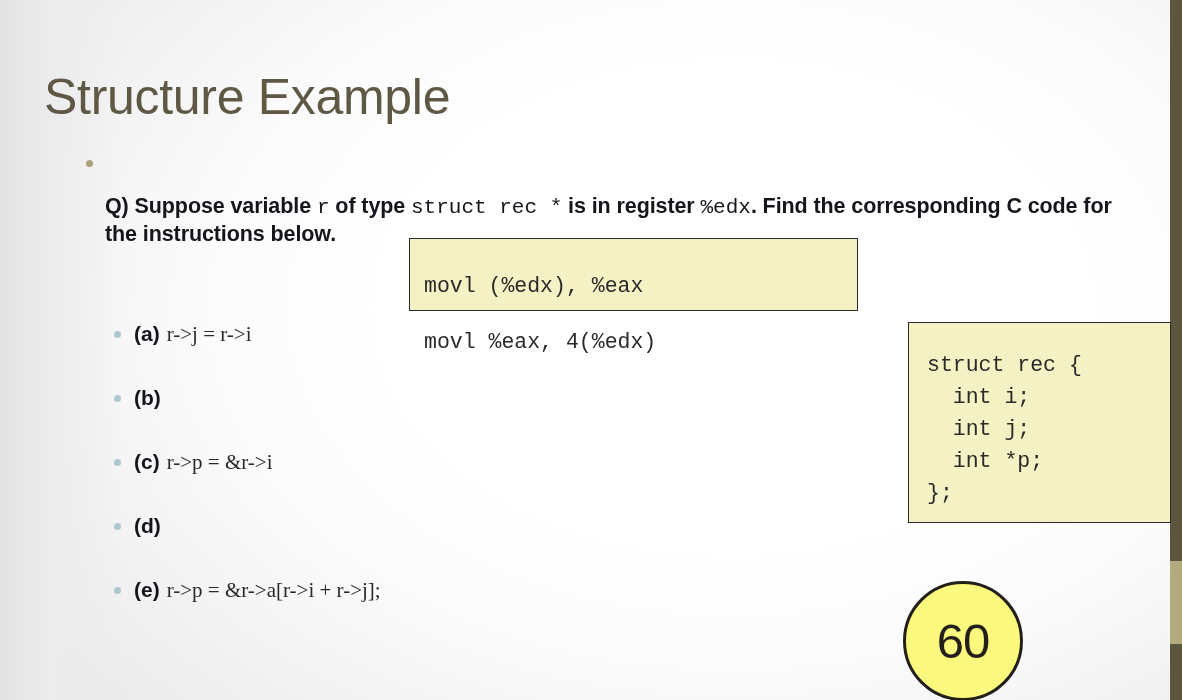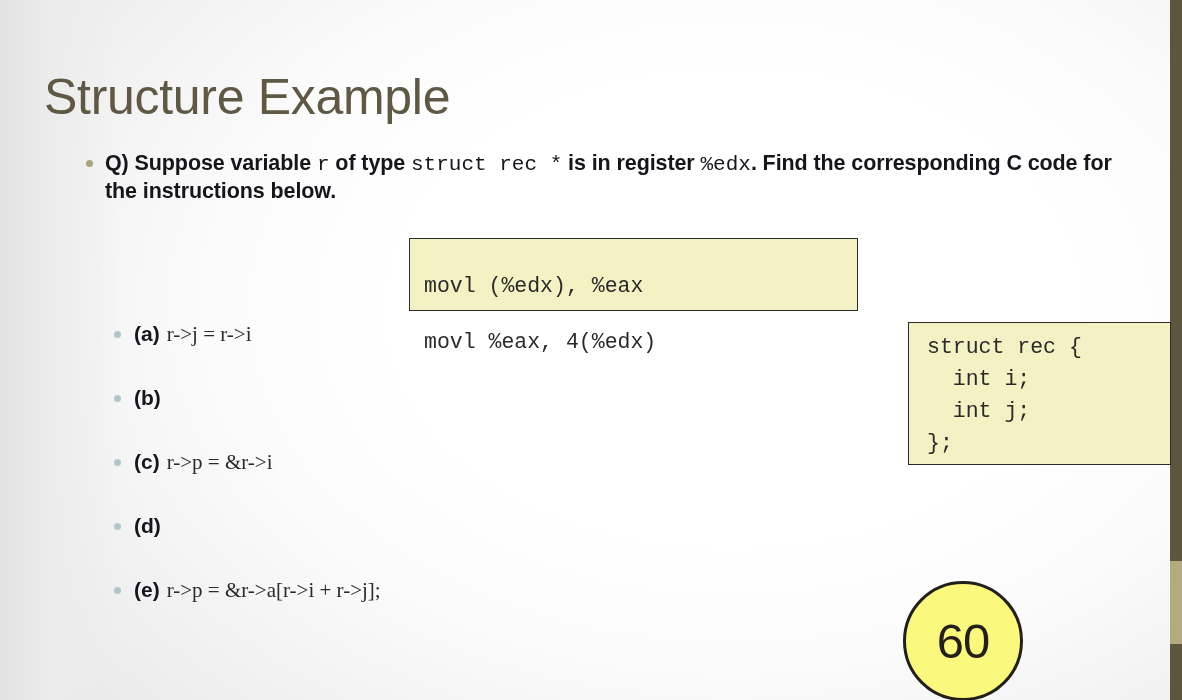--- a/index.html
+++ b/index.html
@@ -89,20 +89,21 @@
     margin-top: 9px;
     margin-right: 13px;
     flex: 0 0 auto;
   }
   #question-text {
     font-size: 21.5px;
     font-weight: bold;
     color: #14161c;
     line-height: 1.30;
     letter-spacing: -0.1px;
+    margin-top: 43px;
   }
   .mono {
     font-family: "Liberation Mono", "DejaVu Sans Mono", monospace;
     font-weight: normal;
     font-size: 21px;
     letter-spacing: 0px;
   }
 
   
   #movl-box {
@@ -124,25 +125,25 @@
     white-space: pre;
     margin-top: 27px;
   }
 
   
   #struct-box {
     position: absolute;
     left: 908px;
     top: 322px;
     width: 263px;
-    height: 143px;
+    height: 201px;
     background: #f4f1c4;
     border: 1.6px solid #2b2b2b;
     box-sizing: border-box;
-    padding: 8px 0 0 18px;
+    padding: 26px 0 0 18px;
   }
   .struct-line {
     font-family: "Liberation Mono", "DejaVu Sans Mono", monospace;
     font-size: 21.5px;
     color: #2a2a28;
     line-height: 32px;
     white-space: pre;
   }
 
   
@@ -216,20 +217,21 @@
 
   <div id="movl-box">
     <div class="movl-line">movl (%edx), %eax</div>
     <div class="movl-line">movl %eax, 4(%edx)</div>
   </div>
 
   <div id="struct-box">
     <div class="struct-line">struct rec {</div>
     <div class="struct-line">  int i;</div>
     <div class="struct-line">  int j;</div>
+    <div class="struct-line">  int *p;</div>
     <div class="struct-line">};</div>
   </div>
 
   <div id="choices">
       <div class="choice-row">
         <span class="bullet-dot-lvl2"></span>
         <span class="choice-label">(a)</span>
         <span class="choice-code">r-&gt;j = r-&gt;i</span>
       </div>
       <div class="choice-row">

